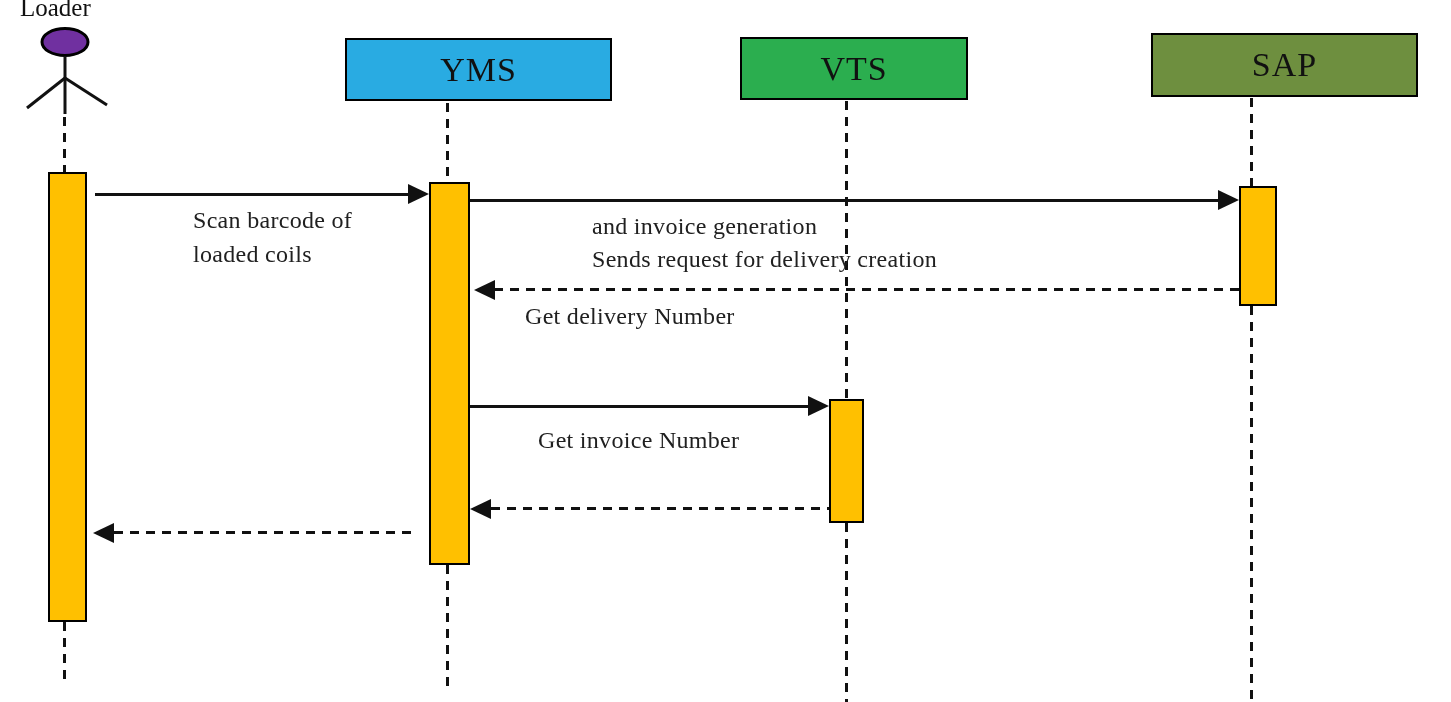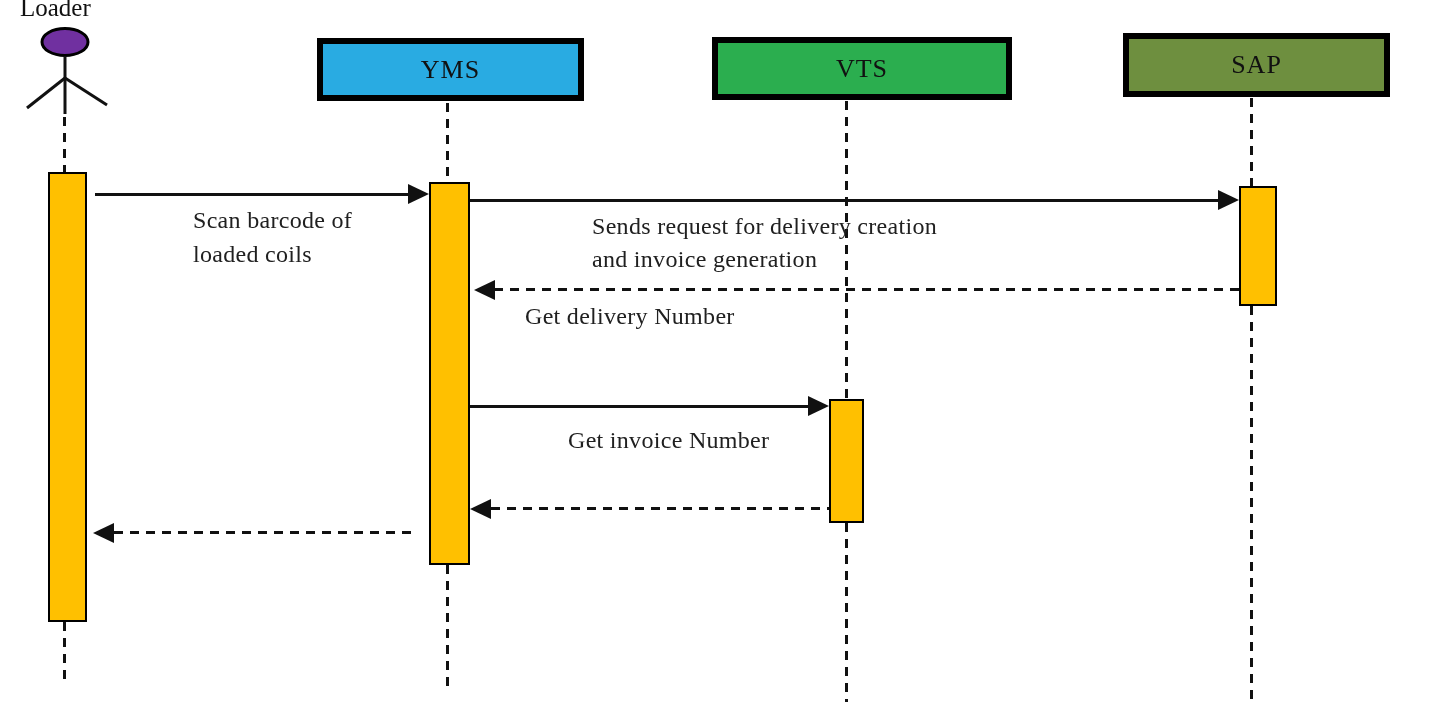--- a/index.html
+++ b/index.html
@@ -8,27 +8,28 @@
     position: relative;
     width: 1451px;
     height: 702px;
     background: var(--bg, #ffffff);
     overflow: hidden;
     font-family: Liberation Serif, serif;
     color: #1a1a1a;
   }
   .participant {
     position: absolute;
-    border: 6px solid #000000;
+    border: 2px solid #000000;
     display: flex;
     align-items: center;
     justify-content: center;
-    font-size: 26px;
+    font-size: 34px;
     color: #111;
     letter-spacing: 1px;
+    margin-left: 28px;
   }
   .lifeline {
     position: absolute;
     width: 3px;
     background: repeating-linear-gradient(to bottom, #111 0 9px, transparent 9px 16px);
   }
   .activation {
     position: absolute;
     border: 2px solid #000;
   }
@@ -68,21 +69,21 @@
     position: absolute;
     left: 20px;
     top: -6px;
     font-size: 25px;
     color: #111;
   }
   .actor-figure { position: absolute; left: 18px; top: 26px; }
 
   
   #box-yms { left: 317px; top: 38px;  width: 267px; height: 63px; }
-  #box-vts { left: 712px; top: 37px;  width: 300px; height: 63px; }
+  #box-vts { left: 712px; top: 37px;  width: 228px; height: 63px; }
   #box-sap { left: 1123px; top: 33px; width: 267px; height: 64px; }
 
   #ll-loader-top { left: 63px;   top: 117px; height: 55px; }
   #ll-loader-bot { left: 63px;   top: 622px; height: 62px; }
   #ll-yms-top    { left: 446px;  top: 103px; height: 79px; }
   #ll-yms-bot    { left: 446px;  top: 565px; height: 122px; }
   #ll-vts-top    { left: 845px;  top: 101px; height: 299px; }
   #ll-vts-bot    { left: 845px;  top: 523px; height: 179px; }
   #ll-sap-top    { left: 1250px; top: 98px;  height: 88px; }
   #ll-sap-bot    { left: 1250px; top: 306px; height: 395px; }
@@ -99,21 +100,21 @@
   #m2-line  { left: 470px;  top: 199px; width: 750px; }
   #m2-head  { left: 1218px; top: 190px; }
   #m2-label { left: 592px;  top: 210px; line-height: 33px; }
 
   #m3-line  { left: 494px; top: 288px; width: 745px; }
   #m3-head  { left: 474px; top: 280px; }
   #m3-label { left: 525px; top: 299px; }
 
   #m4-line  { left: 470px; top: 405px; width: 340px; }
   #m4-head  { left: 808px; top: 396px; }
-  #m4-label { left: 538px; top: 423px; margin-left: 30px; }
+  #m4-label { left: 538px; top: 423px; }
 
   #m5-line  { left: 491px; top: 507px; width: 338px; }
   #m5-head  { left: 470px; top: 499px; }
 
   #m6-line  { left: 114px; top: 531px; width: 304px; }
   #m6-head  { left: 93px;  top: 523px; }
 </style>
 </head>
 <body>
 
@@ -154,22 +155,22 @@
   <div class="hline-solid" id="m1-line"></div>
   <div class="arrow-right" id="m1-head"></div>
   <div class="msg-label" id="m1-label">
     <div>Scan barcode of</div>
     <div>loaded coils</div>
   </div>
 
   <div class="hline-solid" id="m2-line"></div>
   <div class="arrow-right" id="m2-head"></div>
   <div class="msg-label" id="m2-label">
+    <div>and invoice generation</div>
     <div>Sends request for delivery creation</div>
-    <div>and invoice generation</div>
   </div>
 
   <div class="hline-dashed" id="m3-line"></div>
   <div class="arrow-left" id="m3-head"></div>
   <div class="msg-label" id="m3-label">
     <div>Get delivery Number</div>
   </div>
 
   <div class="hline-solid" id="m4-line"></div>
   <div class="arrow-right" id="m4-head"></div>

